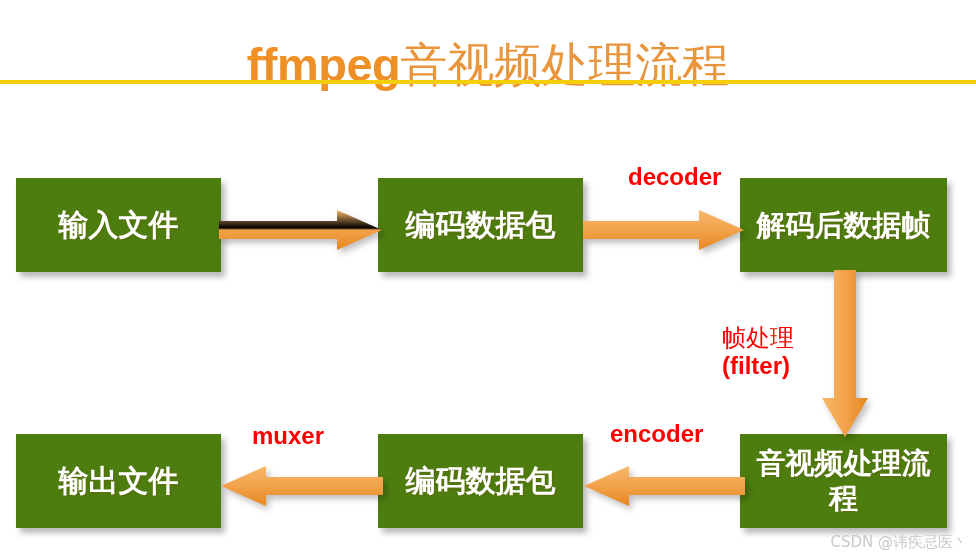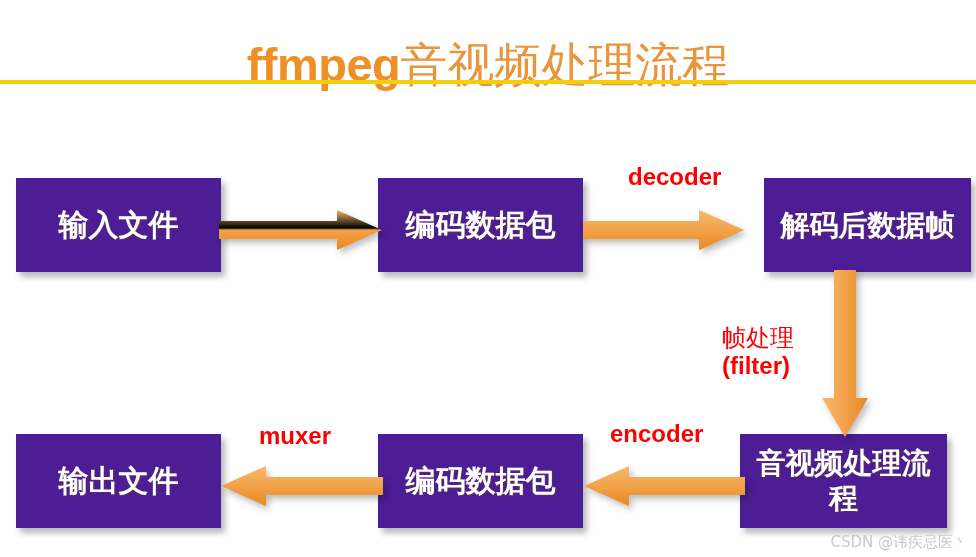--- a/index.html
+++ b/index.html
@@ -54,21 +54,21 @@
     left: 0;
     top: 80px;
     width: 976px;
     height: 4px;
     background: #F5CE0B;
   }
 
   
   .flow-box {
     position: absolute;
-    background: #4c1d95;
+    background: #4d7c0f;
     box-shadow: 4px 5px 6px rgba(0,0,0,0.28);
     display: flex;
     align-items: center;
     justify-content: center;
     text-align: center;
     box-sizing: border-box;
   }
   .flow-box .box-label {
     color: #ffffff;
     font-weight: bold;
@@ -135,21 +135,21 @@
   </div>
 
   <div class="flow-box" style="left:16px; top:178px; width:205px; height:94px;">
     <span class="box-label">输入文件</span>
   </div>
 
   <div class="flow-box" style="left:378px; top:178px; width:205px; height:94px;">
     <span class="box-label">编码数据包</span>
   </div>
 
-  <div class="flow-box two-line" style="left:740px; top:178px; width:207px; height:94px;margin-left:24px;">
+  <div class="flow-box two-line" style="left:740px; top:178px; width:207px; height:94px;">
     <span class="box-label">解码后数据帧</span>
   </div>
 
   <div class="flow-box two-line" style="left:740px; top:434px; width:207px; height:94px;">
     <span class="box-label">音视频处理流程</span>
   </div>
 
   <div class="flow-box" style="left:378px; top:434px; width:205px; height:94px;">
     <span class="box-label">编码数据包</span>
   </div>
@@ -217,17 +217,17 @@
 
   <div class="edge-label" style="left:593px; top:163px;margin-left:35px;">decoder</div>
 
   <div class="edge-label" style="left:610px; top:420px;">encoder</div>
 
   <div class="edge-label cjk-note" style="left:722px; top:324px;">
     <span>帧处理</span>
     <span class="note-line2">(filter)</span>
   </div>
 
-  <div class="edge-label" style="left:252px; top:422px;margin-left:7px;">muxer</div>
+  <div class="edge-label" style="left:252px; top:422px;">muxer</div>
 
   <div id="watermark">CSDN @讳疾忌医丶</div>
 
 </div>
 
 </body></html>

